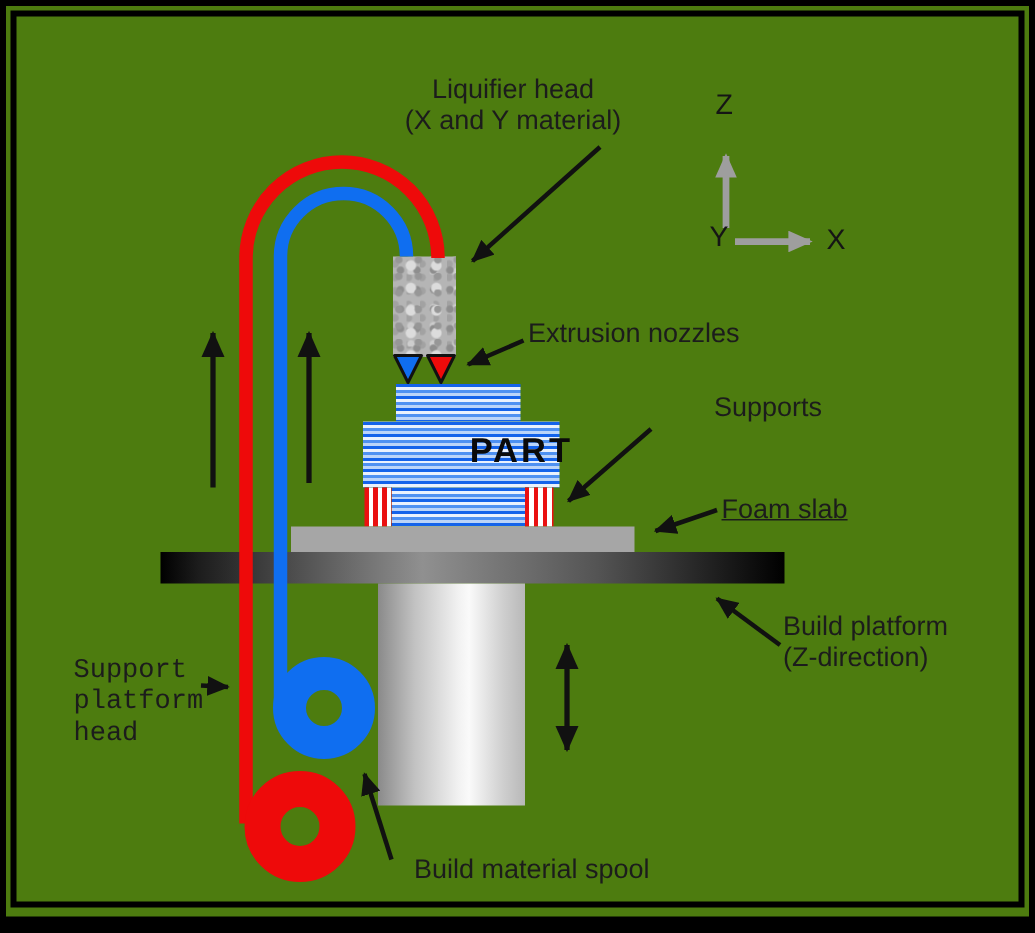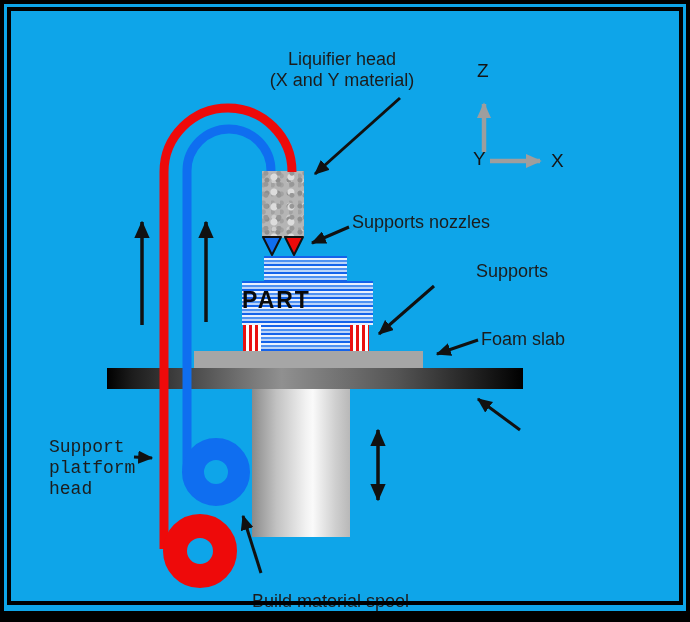--- a/index.html
+++ b/index.html
@@ -1,17 +1,17 @@
 <!DOCTYPE html>
 <html><head>
 <meta charset="utf-8">
 <style>
   html,body{margin:0;padding:0;background:#fff;}
   #stage{
-    position:relative;width:690px;height:622px;background:#0ea5e9;overflow:hidden;
+    position:relative;width:690px;height:622px;background:#4d7c0f;overflow:hidden;
     font-family:"Liberation Sans", sans-serif;
   }
   .frame-outer{position:absolute;left:0;top:0;right:0;bottom:0;border:4px solid #000;border-bottom-width:11px;pointer-events:none;z-index:5;}
   .frame-inner{position:absolute;left:7px;top:7px;right:7px;bottom:17px;border:4px solid #000;pointer-events:none;z-index:5;}
   .shape{position:absolute;}
   
   .head{
     left:262px;top:171px;width:42px;height:67px;background-color:#b5b5b5;
     background-image:
       radial-gradient(circle at 30% 20%, #979797 0 2px, rgba(0,0,0,0) 3px),
@@ -37,21 +37,21 @@
   .support-left{left:243px;top:325px;width:18px;height:26px;}
   .support-right{left:350px;top:325px;width:19px;height:26px;}
   .foam{left:194px;top:351px;width:229px;height:17px;background:#a6a6a6;}
   .platform{left:107px;top:368px;width:416px;height:21px;
     background:linear-gradient(90deg,#000 0%,#1c1c1c 6%,#909090 42%,#545454 70%,#000 100%);}
   .cylinder{left:252px;top:389px;width:98px;height:148px;
     background:linear-gradient(90deg,#8a8a8a 0%,#c2c2c2 25%,#f2f2f2 55%,#fafafa 62%,#cfcfcf 85%,#b8b8b8 100%);}
   svg.overlay{position:absolute;left:0;top:0;z-index:3;pointer-events:none;}
   .lbl{position:absolute;z-index:4;color:#1c1c1c;font-size:18px;line-height:21px;white-space:nowrap;}
   .lbl.center{text-align:center;}
-  .part-text{left:242px;top:290px;width:140px;text-align:left;font-weight:bold;font-size:23px;letter-spacing:2px;color:#0a0a0a;}
+  .part-text{left:242px;top:290px;width:140px;text-align:right;font-weight:bold;font-size:23px;letter-spacing:2px;color:#0a0a0a;}
   .axis-letter{font-size:19px;color:#151515;}
 </style>
 </head>
 <body>
 
 <div id="stage">
 
   <div class="shape head"></div>
   <div class="shape stripes tier1"></div>
   <div class="shape stripes tier2"></div>
@@ -100,32 +100,34 @@
 
   <div class="lbl center" style="left:238px;top:49px;width:208px;">
     <div>Liquifier head</div>
     <div>(X and Y material)</div>
   </div>
 
   <div class="lbl axis-letter" style="left:477px;top:60px;">Z</div>
   <div class="lbl axis-letter" style="left:473px;top:148px;">Y</div>
   <div class="lbl axis-letter" style="left:551px;top:150px;">X</div>
 
-  <div class="lbl" style="left:352px;top:212px;">Supports nozzles</div>
+  <div class="lbl" style="left:352px;top:212px;">Extrusion nozzles</div>
   <div class="lbl" style="left:436px;top:261px;margin-left:40px;">Supports</div>
-  <div class="lbl" style="left:481px;top:329px;">Foam slab</div>
+  <div class="lbl" style="left:481px;top:329px;text-decoration:underline;">Foam slab</div>
 
   <div class="lbl" style="left:522px;top:407px;">
+    <div>Build platform</div>
+    <div>(Z-direction)</div>
   </div>
 
   <div class="lbl" style="left:49px;top:437px;font-family:Liberation Mono, monospace;">
     <div>Support</div>
     <div>platform</div>
     <div>head</div>
   </div>
 
-  <div class="lbl" style="left:252px;top:569px;margin-top:22px;">Build material spool</div>
+  <div class="lbl" style="left:276px;top:569px;">Build material spool</div>
 
   <div class="lbl part-text">PART</div>
 
   <div class="frame-inner"></div>
   <div class="frame-outer"></div>
 </div>
 
 </body></html>

